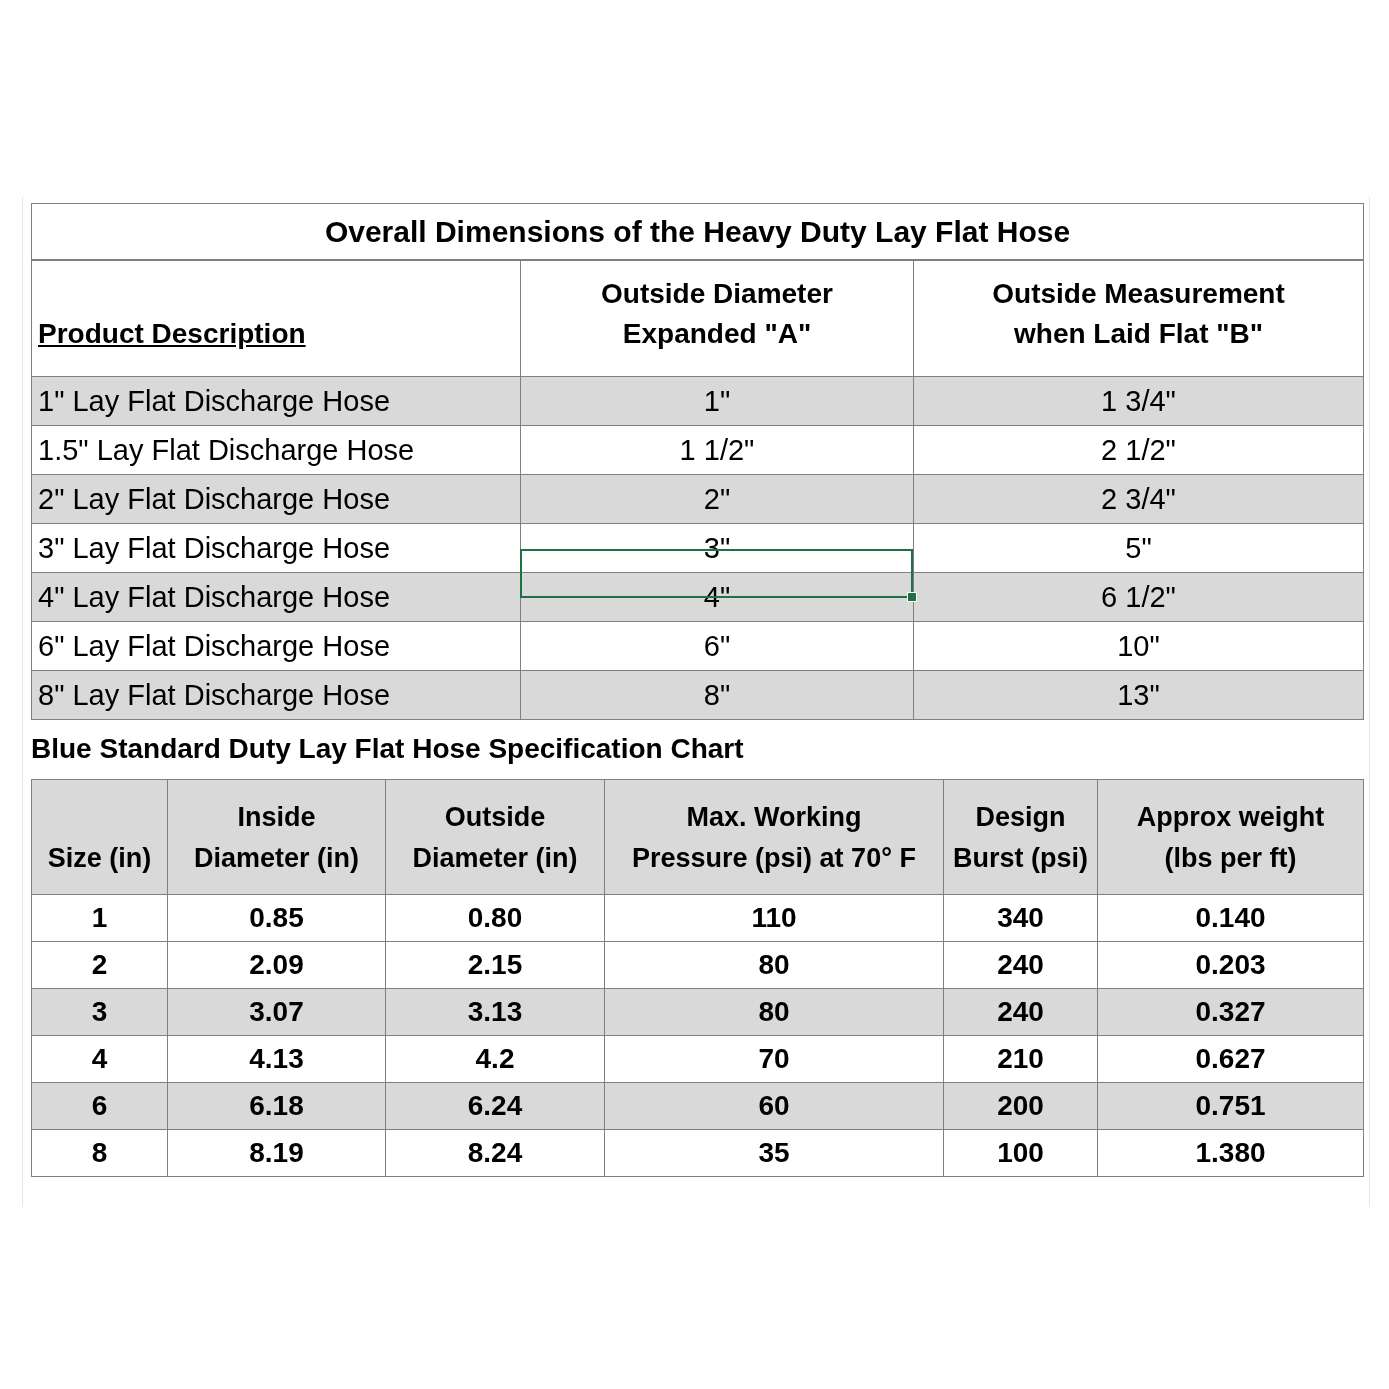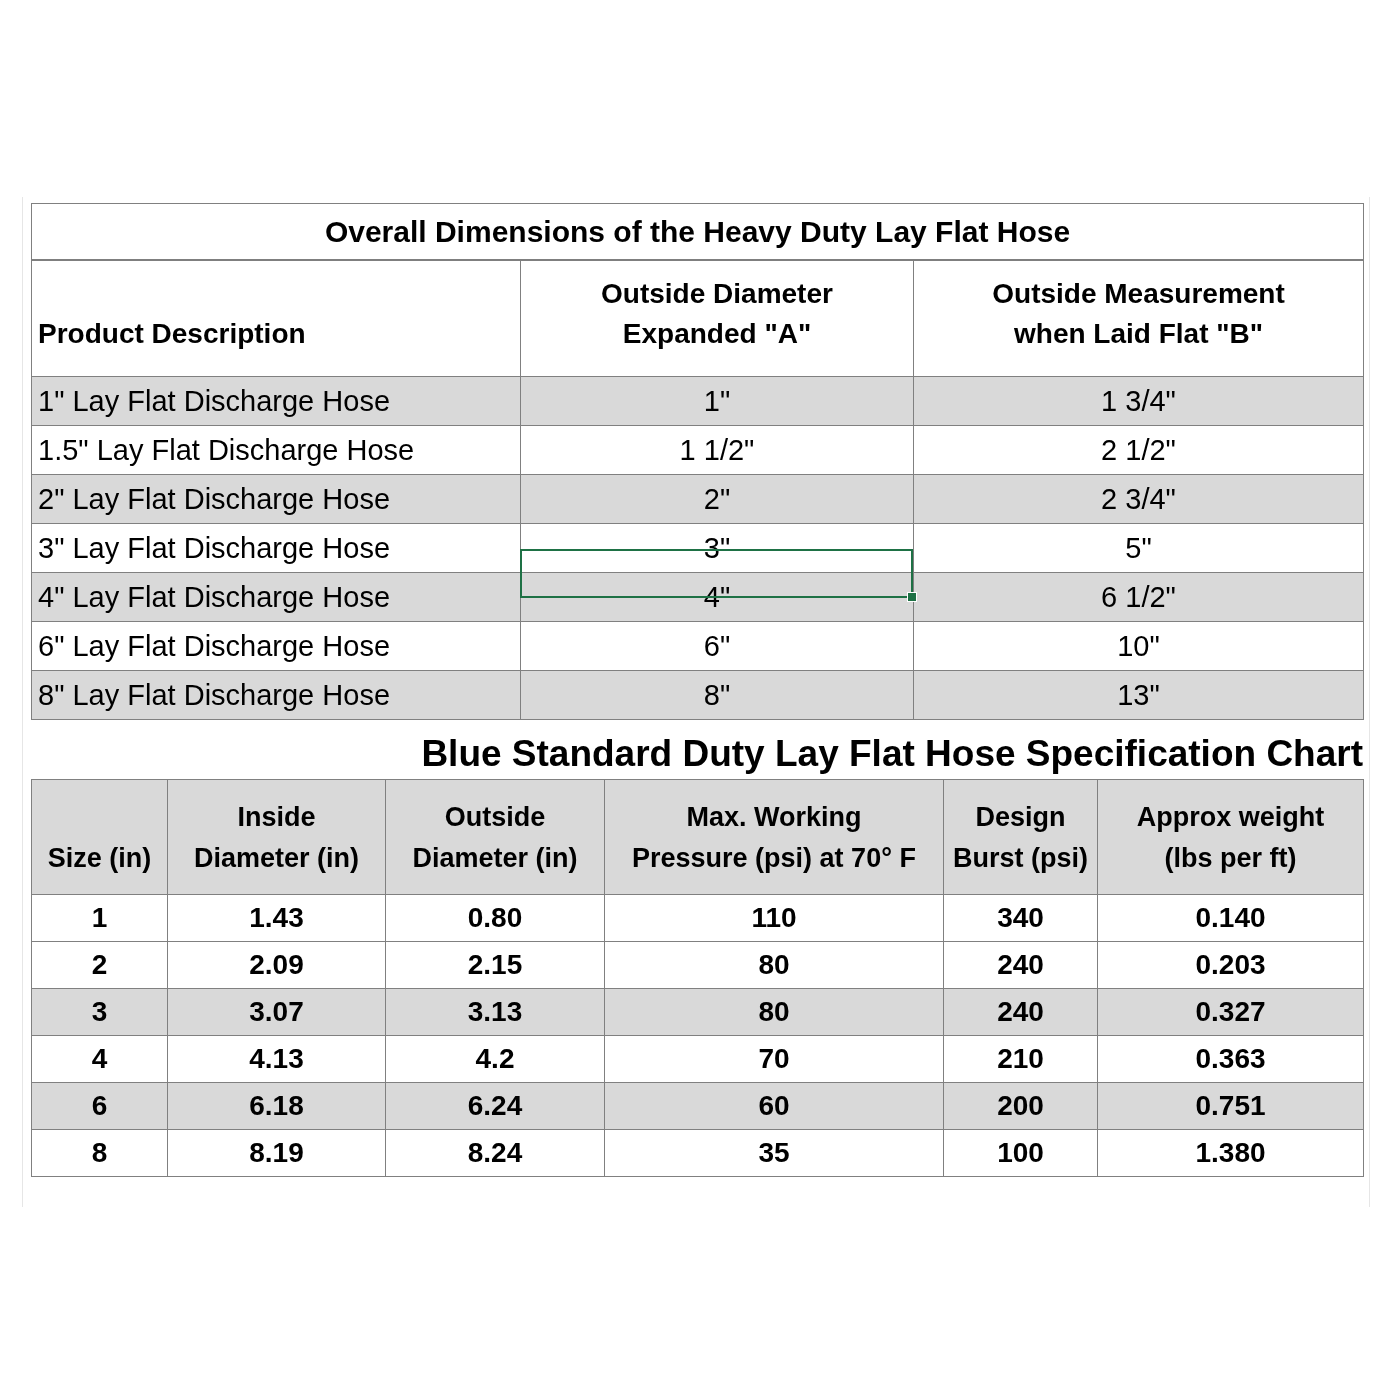--- a/index.html
+++ b/index.html
@@ -73,20 +73,21 @@
     height: 94px;
     font-size: 28px;
     background: #ffffff;
     vertical-align: bottom;
     padding-bottom: 21px;
     line-height: 1.45;
     white-space: normal;
   }
   #table-overall-dimensions .head-cell.left {
     text-align: left;
+    text-decoration: underline;
   }
   #table-overall-dimensions tr.data td {
     height: 48px;
     font-weight: normal;
     font-size: 29px;
   }
   #table-overall-dimensions tr.data td.desc {
     text-align: left;
   }
   #table-overall-dimensions tr.shaded td { background: #d9d9d9; }
@@ -112,22 +113,22 @@
     border: 1px solid #ffffff;
     box-sizing: border-box;
   }
 
   
   #spec-chart-title {
     position: absolute;
     left: 31px;
     top: 722px;
     width: 1332px;
-    text-align: right;
-    font-size: 37px;
+    text-align: left;
+    font-size: 28px;
     font-weight: bold;
   }
 
   #table-spec-chart {
     left: 31px;
     top: 768px;
     width: 1332px;
   }
   #table-spec-chart td {
     font-size: 27px;
@@ -259,21 +260,21 @@
           <span>Burst (psi)</span>
         </td>
         <td>
           <span>Approx weight</span><br>
           <span>(lbs per ft)</span>
         </td>
       </tr>
 
       <tr class="data">
         <td>1</td>
-        <td>1.43</td>
+        <td>0.85</td>
         <td>0.80</td>
         <td>110</td>
         <td>340</td>
         <td>0.140</td>
       </tr>
       <tr class="data">
         <td>2</td>
         <td>2.09</td>
         <td>2.15</td>
         <td>80</td>
@@ -287,21 +288,21 @@
         <td>80</td>
         <td>240</td>
         <td>0.327</td>
       </tr>
       <tr class="data">
         <td>4</td>
         <td>4.13</td>
         <td>4.2</td>
         <td>70</td>
         <td>210</td>
-        <td>0.363</td>
+        <td>0.627</td>
       </tr>
       <tr class="data shaded">
         <td>6</td>
         <td>6.18</td>
         <td>6.24</td>
         <td>60</td>
         <td>200</td>
         <td>0.751</td>
       </tr>
       <tr class="data">

